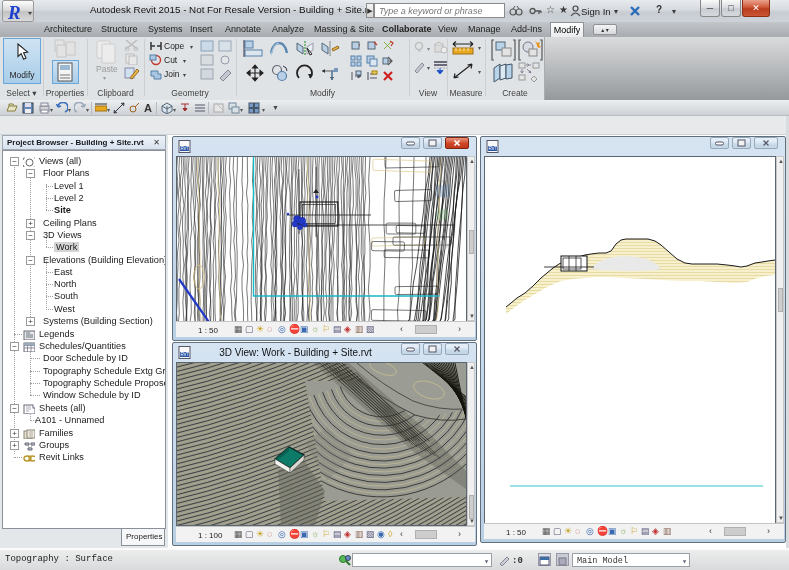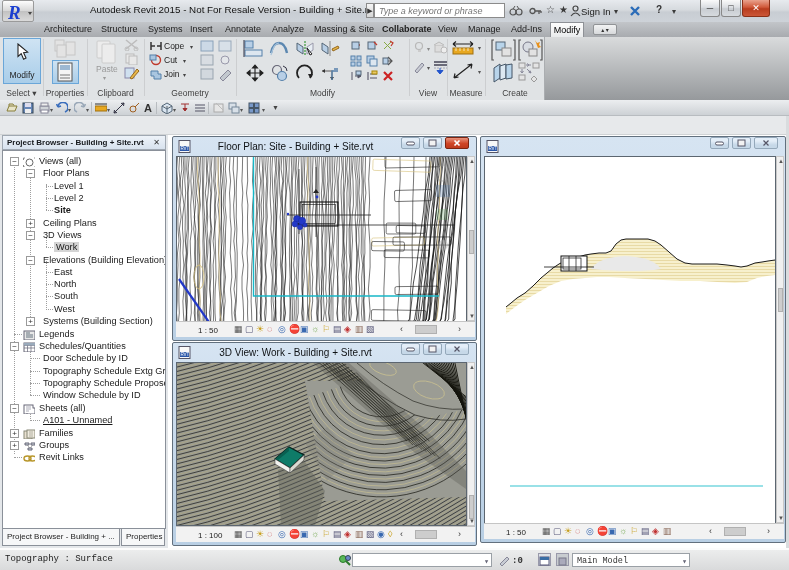--- a/index.html
+++ b/index.html
@@ -472,21 +472,21 @@
 <div class="dot" style="left:27px;top:244px;width:10px;"></div>
 <div class="ti" style="left:40px;top:239px;">Window Schedule by ID</div>
 <div class="pm" style="left:7px;top:253px;">−</div>
 <svg class="tico" style="left:20px;top:253px;" width="13" height="11">
           <rect x="1" y="1" width="9" height="9" fill="#fff" stroke="#667"></rect>
           <path d="M10,4 h2 v6 h-8 v-1" fill="#fff" stroke="#667"></path>
           <path d="M3,3 h5 M3,5 h5 M3,7 h3" stroke="#889" stroke-width="0.7"></path>
         </svg>
 <div class="ti" style="left:36px;top:252px;">Sheets (all)</div>
 <div class="dot" style="left:27px;top:269px;width:10px;"></div>
-<div class="ti" style="left:40px;top:264px;text-decoration:underline;">A101 - Unnamed</div>
+<div class="ti" style="left:32px;top:264px;">A101 - Unnamed</div>
 <div class="pm" style="left:7px;top:278px;">+</div>
 <svg class="tico" style="left:20px;top:278px;" width="13" height="11">
           <rect x="1" y="2" width="8" height="8" fill="#e8e0d0" stroke="#887"></rect>
           <rect x="4" y="1" width="8" height="8" fill="#f0ece0" stroke="#887"></rect>
           <path d="M6,3 h4 M6,5 h4 M6,7 h4" stroke="#998" stroke-width="0.7"></path>
         </svg>
 <div class="ti" style="left:36px;top:277px;">Families</div>
 <div class="pm" style="left:7px;top:290px;">+</div>
 <svg class="tico" style="left:20px;top:290px;" width="13" height="11">
           <path d="M2,2 h4 v2 h-4 z M8,2 h4 v2 h-4 z M5,7 h4 v2 h-4 z" fill="#ccd4dc" stroke="#667"></path>
@@ -494,33 +494,31 @@
         </svg>
 <div class="ti" style="left:36px;top:289px;">Groups</div>
 <div class="dot" style="left:11px;top:306px;width:8px;"></div>
 <svg class="tico" style="left:20px;top:302px;" width="14" height="11">
           <ellipse cx="4.5" cy="5.5" rx="3.5" ry="2.5" fill="none" stroke="#b8962a" stroke-width="1.4"></ellipse>
           <ellipse cx="9.5" cy="5.5" rx="3.5" ry="2.5" fill="none" stroke="#b8962a" stroke-width="1.4"></ellipse>
         </svg>
 <div class="ti" style="left:36px;top:301px;">Revit Links</div>
 </div>
 <div id="btabs" class="abs">
-<div class="btab" style="left:2px;width:118px;">Project Browser - Building + ...</div>
 <div class="btab" style="left:121px;width:44px;">Properties</div>
 </div>
     </div>
 <div class="abs" style="left:168px;top:135px;width:621px;height:413px;background:#fff;"></div>
 <div class="abs" style="left:786px;top:116px;width:3px;height:432px;background:#d9dcde;"></div>
 <div class="win abs" style="left:172px;top:136px;width:305px;height:205px;">
       <svg class="wico" style="left:5px;top:3px;" width="13" height="13">
         <rect x="1" y="0.5" width="11" height="12" fill="#f8f8f8" stroke="#556"></rect>
         <rect x="2" y="6" width="9" height="5" fill="#2a56a8"></rect>
         <text x="2.4" y="10.4" font-size="4.5" fill="#fff" font-family="Liberation Sans">RVT</text>
       </svg>
-      <div class="wtitle">Floor Plan: Site - Building + Site.rvt</div>
       <div class="wb" style="left:228px;">
         <svg width="17" height="10">
           <rect x="4.5" y="4" width="8" height="3" rx="1.5" fill="#fff" stroke="#556"></rect>
         </svg>
       </div>
       <div class="wb" style="left:250px;">
         <svg width="17" height="10">
           <rect x="5" y="2" width="7" height="6" fill="#f2f2f2" stroke="#556"></rect>
         </svg>
       </div>

